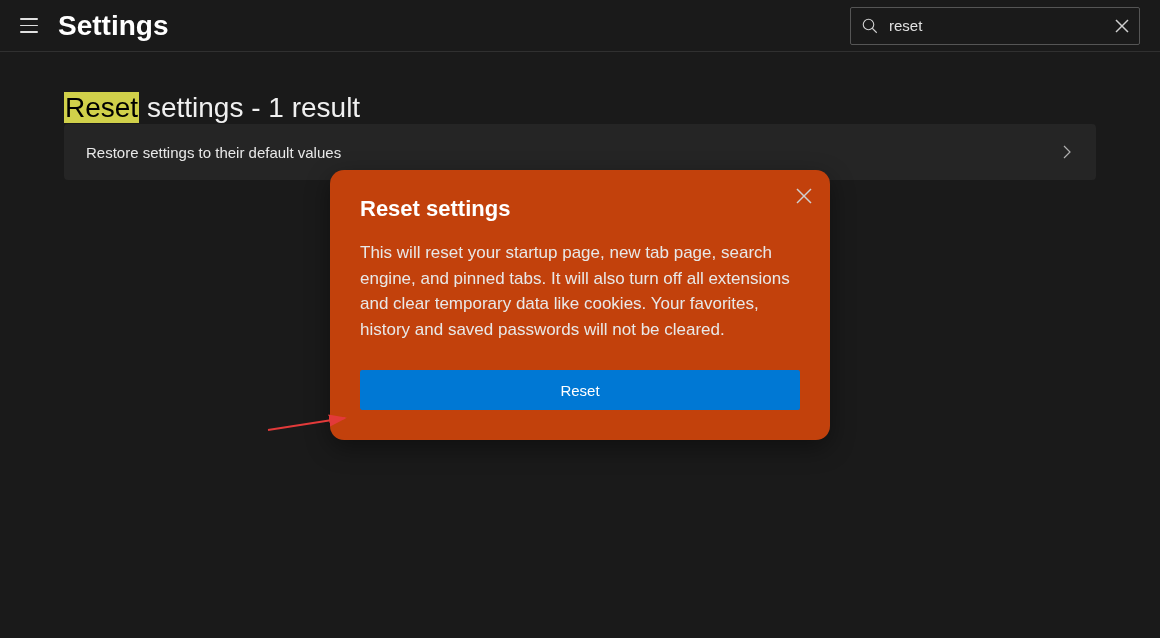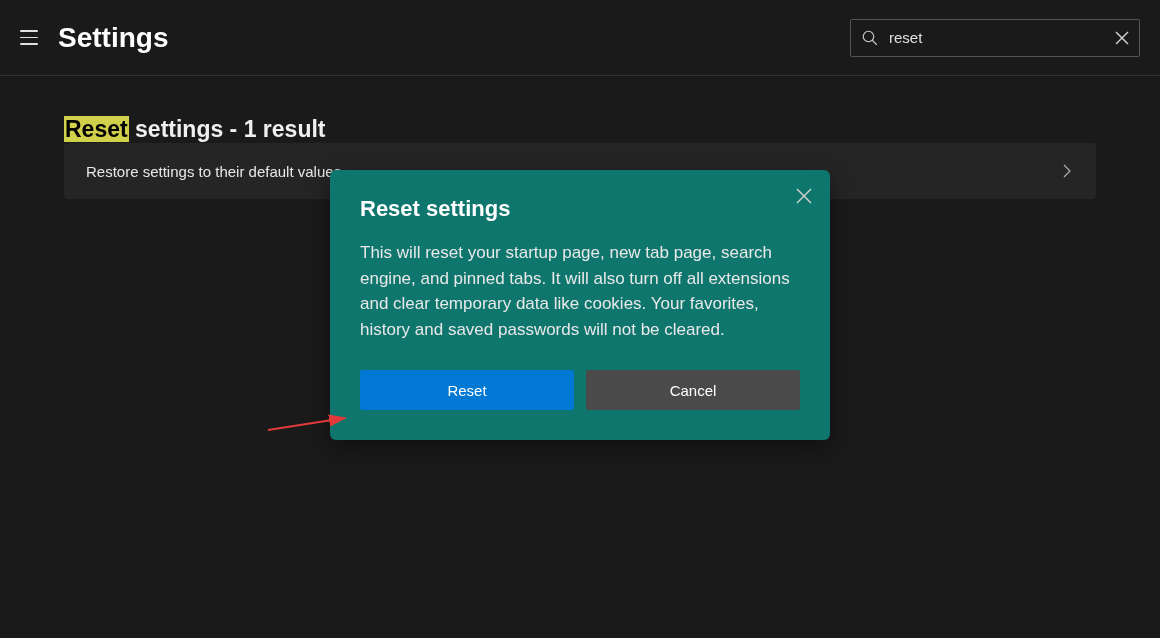--- a/index.html
+++ b/index.html
@@ -8,21 +8,21 @@
       height: 638px;
       background: #1a1a1a;
       font-family: "Segoe UI", -apple-system, sans-serif;
       color: #fff;
       overflow: hidden;
       position: relative;
     }
     .header {
       display: flex;
       align-items: center;
-      height: 76px;
+      height: 52px;
       padding: 0 20px;
       border-bottom: 1px solid #303030;
     }
     .menu-icon {
       width: 24px;
       height: 24px;
       display: flex;
       flex-direction: column;
       justify-content: center;
       gap: 5px;
@@ -69,22 +69,22 @@
     .clear-icon {
       width: 14px;
       height: 14px;
       cursor: pointer;
       flex-shrink: 0;
     }
     .content {
       padding: 40px 64px;
     }
     .section-heading {
-      font-size: 23px;
-      font-weight: 700;
+      font-size: 28px;
+      font-weight: 400;
       color: #f0f0f0;
     }
     .highlight {
       background: #d0d04a;
       color: #000;
       padding: 0 1px;
     }
     .setting-row {
       background: #252525;
       height: 56px;
@@ -107,22 +107,22 @@
       position: absolute;
       top: 0; left: 0; right: 0; bottom: 0;
       display: flex;
       justify-content: center;
       align-items: flex-start;
       pointer-events: none;
     }
     .dialog {
       margin-top: 170px;
       width: 500px;
-      background: #0f766e;
-      border-radius: 6px;
+      background: #c2410c;
+      border-radius: 14px;
       padding: 26px 30px 30px 30px;
       position: relative;
       pointer-events: auto;
       box-shadow: 0 8px 24px rgba(0,0,0,0.4);
     }
     .dialog-close {
       position: absolute;
       top: 16px;
       right: 16px;
       width: 20px;
@@ -212,21 +212,20 @@
 <div class="dialog-overlay">
   <div class="dialog">
     <svg class="dialog-close" viewBox="0 0 20 20">
       <line x1="3" y1="3" x2="17" y2="17" class="stroke-light"></line>
       <line x1="17" y1="3" x2="3" y2="17" class="stroke-light"></line>
     </svg>
     <div class="dialog-title">Reset settings</div>
     <div class="dialog-body">This will reset your startup page, new tab page, search engine, and pinned tabs. It will also turn off all extensions and clear temporary data like cookies. Your favorites, history and saved passwords will not be cleared.</div>
     <div class="dialog-buttons">
       <button class="btn btn-primary">Reset</button>
-      <button class="btn btn-secondary">Cancel</button>
     </div>
   </div>
 </div>
 
 <svg class="arrow-annotation" viewBox="0 0 90 30">
   <defs>
     <marker id="ah" markerWidth="10" markerHeight="10" refX="8" refY="3" orient="auto">
       <path d="M0,0 L9,3 L0,6 Z" fill="#e23a3a"></path>
     </marker>
   </defs>

